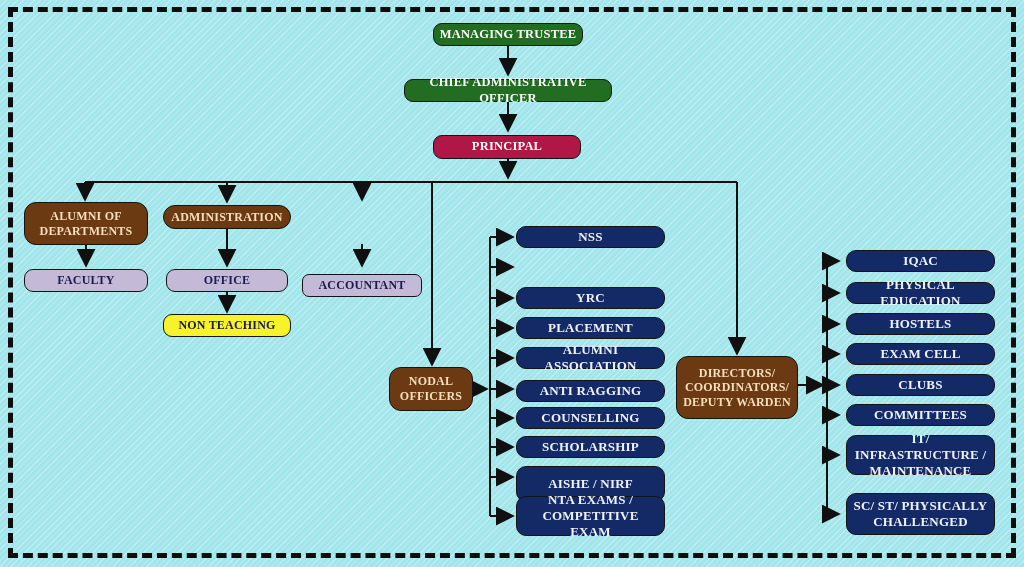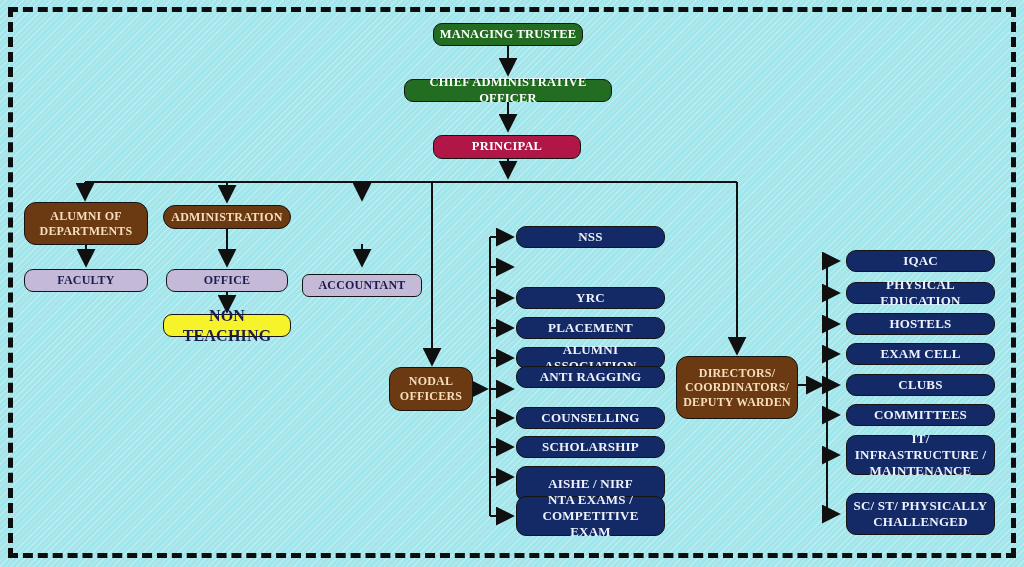--- a/index.html
+++ b/index.html
@@ -27,21 +27,21 @@
     border-radius:9px;
     line-height:1.22;
     letter-spacing:.2px;
     box-sizing:border-box;
     padding:1px 4px;
   }
   .green{background:#226d22;color:#ffffff;font-size:12.5px;}
   .crimson{background:#b01747;color:#ffffff;font-size:12.5px;}
   .brown{background:#6b3a12;color:#f7debc;font-size:12px;border-radius:12px;}
   .lavender{background:#c4bad8;color:#1c1b4d;font-size:12px;}
-  .yellow{background:#f7f32b;color:#1c1b4d;font-size:16px;}
+  .yellow{background:#f7f32b;color:#1c1b4d;font-size:12px;}
   .navy{background:#132a66;color:#eef2ff;font-size:13px;border-radius:10px;}
 </style>
 </head>
 <body>
 
 <div id="canvas">
 
   <svg class="wires" viewBox="0 0 1024 567" xmlns="http://www.w3.org/2000/svg">
     <defs>
       <marker id="arr" viewBox="0 0 10 10" refX="8.5" refY="5" markerWidth="9.5" markerHeight="9.5" orient="auto-start-reverse">
@@ -102,21 +102,21 @@
   <div class="node lavender" style="left:24px;top:269px;width:124px;height:23px;">FACULTY</div>
   <div class="node lavender" style="left:166px;top:269px;width:122px;height:23px;">OFFICE</div>
   <div class="node yellow" style="left:163px;top:314px;width:128px;height:23px;">NON TEACHING</div>
   <div class="node lavender" style="left:302px;top:274px;width:120px;height:23px;border-radius:7px;">ACCOUNTANT</div>
 
   <div class="node brown" style="left:389px;top:367px;width:84px;height:44px;">NODAL OFFICERS</div>
   <div class="node navy" style="left:516px;top:226px;width:149px;height:22px;">NSS</div>
   <div class="node navy" style="left:516px;top:287px;width:149px;height:22px;">YRC</div>
   <div class="node navy" style="left:516px;top:317px;width:149px;height:22px;">PLACEMENT</div>
   <div class="node navy" style="left:516px;top:347px;width:149px;height:22px;">ALUMNI ASSOCIATION</div>
-  <div class="node navy" style="left:516px;top:366px;width:149px;height:22px;">ANTI RAGGING</div>
+  <div class="node navy" style="left:516px;top:380px;width:149px;height:22px;">ANTI RAGGING</div>
   <div class="node navy" style="left:516px;top:407px;width:149px;height:22px;">COUNSELLING</div>
   <div class="node navy" style="left:516px;top:436px;width:149px;height:22px;">SCHOLARSHIP</div>
   <div class="node navy" style="left:516px;top:466px;width:149px;height:36px;">AISHE / NIRF</div>
   <div class="node navy" style="left:516px;top:496px;width:149px;height:40px;">NTA EXAMS / COMPETITIVE EXAM</div>
 
   <div class="node brown" style="left:676px;top:356px;width:122px;height:63px;">DIRECTORS/ COORDINATORS/ DEPUTY WARDEN</div>
   <div class="node navy" style="left:846px;top:250px;width:149px;height:22px;">IQAC</div>
   <div class="node navy" style="left:846px;top:282px;width:149px;height:22px;">PHYSICAL EDUCATION</div>
   <div class="node navy" style="left:846px;top:313px;width:149px;height:22px;">HOSTELS</div>
   <div class="node navy" style="left:846px;top:343px;width:149px;height:22px;">EXAM CELL</div>

